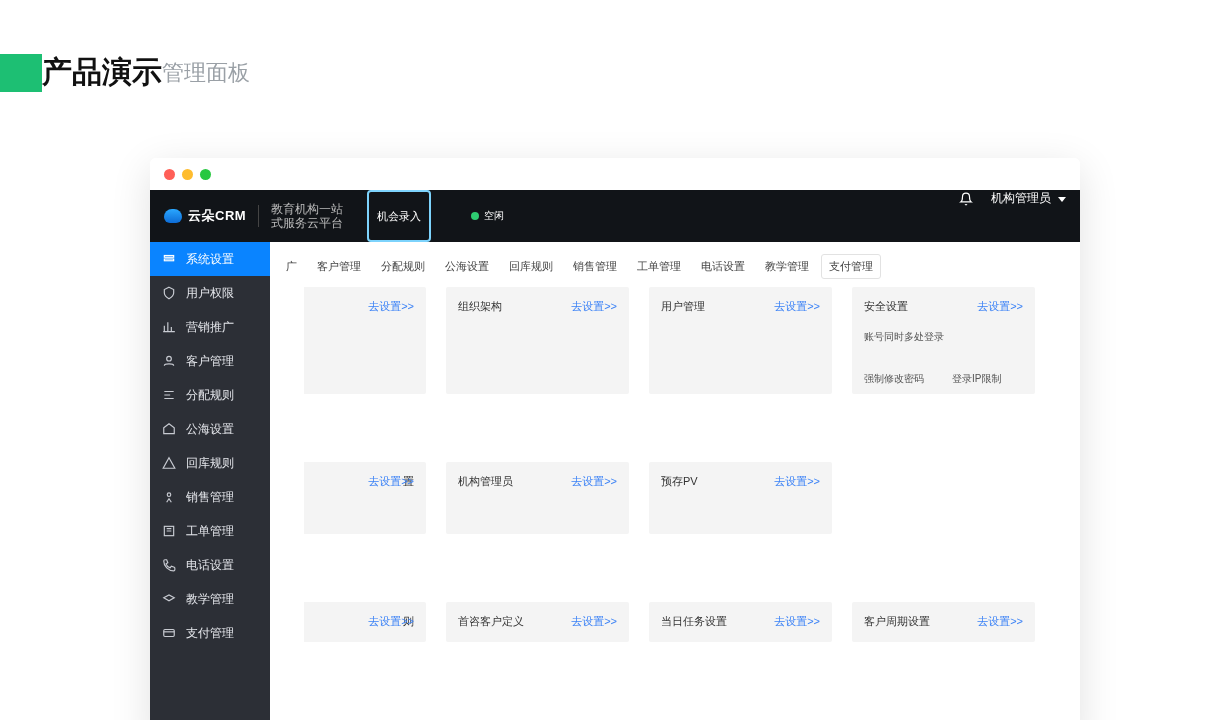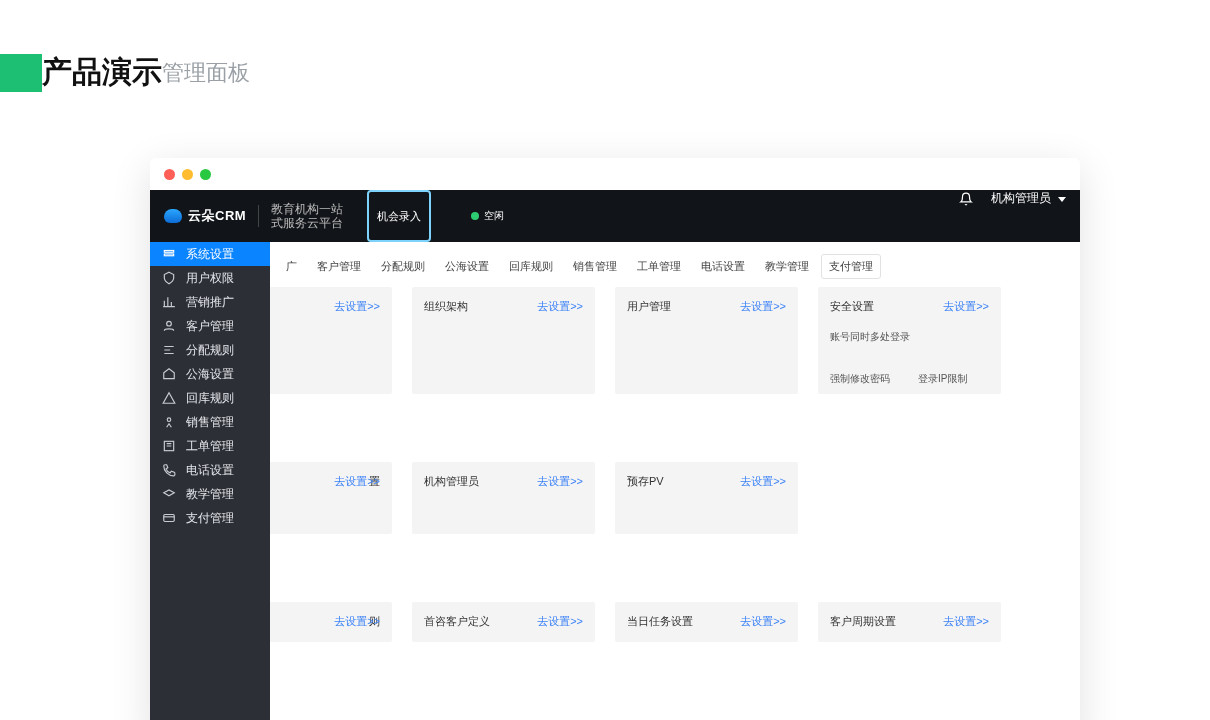--- a/index.html
+++ b/index.html
@@ -153,21 +153,21 @@
   }
   
   .sidebar {
     width: 120px;
     background:#2c2f36;
     color:#e4e6eb;
     font-size:12px;
     flex-shrink:0;
   }
   .sidebar-item {
-    height:24px;
+    height:34px;
     display:flex;
     align-items:center;
     padding-left:12px;
     gap:10px;
     cursor:pointer;
   }
   .sidebar-item.active {
     background:#0a84ff;
     color:#fff;
   }
@@ -208,20 +208,21 @@
     border-radius:3px;
   }
 
   .card-area {
     padding-left: 0;
   }
   .card-row {
     display:flex;
     gap:20px;
     padding: 0 0 68px 0;
+    margin-left: 34px;
   }
   .card {
     width: 183px;
     background:#f4f4f4;
     border-radius:2px;
     position:relative;
     padding: 12px 12px 8px 12px;
     min-height: 72px;
     font-size:11px;
   }

